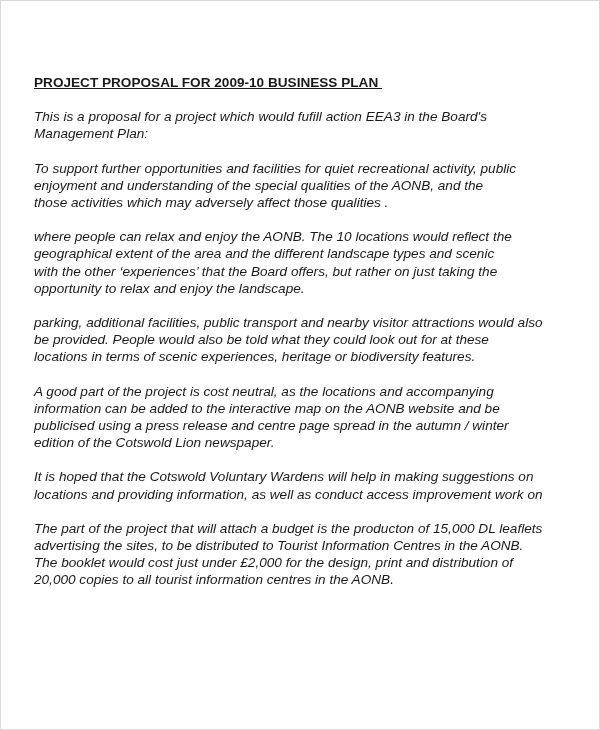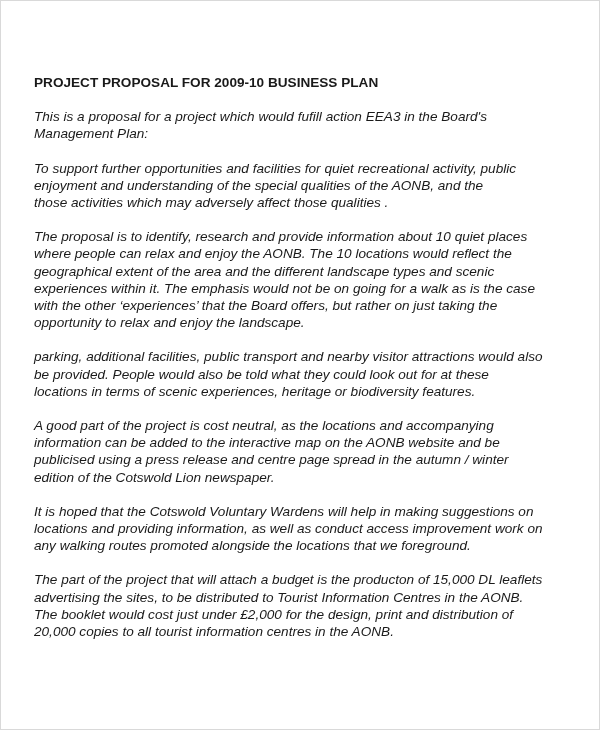--- a/index.html
+++ b/index.html
@@ -14,20 +14,21 @@
       font-size: 13.6px;
       line-height: 17.2px;
     }
     .content {
       position: absolute;
       left: 33px; top: 73px;
       width: 545px;
     }
     .title {
       font-weight: bold;
+      text-decoration: underline;
       font-size: 13.6px;
       margin: 0 0 17px 0;
       white-space: pre;
     }
     p { margin: 0 0 17px 0; font-style: italic; }
     p.italic { font-style: italic; }
     .line { display: block; white-space: nowrap; }
   </style>
 </head>
 <body>
@@ -41,45 +42,42 @@
       <span class="line">Management Plan:</span>
     </p>
 
     <p class="italic">
       <span class="line">To support further opportunities and facilities for quiet recreational activity, public</span>
       <span class="line">enjoyment and understanding of the special qualities of the AONB, and the</span>
       <span class="line">those activities which may adversely affect those qualities .</span>
     </p>
 
     <p>
-      <span class="line">The proposal is to identify, research and provide information about 10 quiet places</span>
       <span class="line">where people can relax and enjoy the AONB.  The 10 locations would reflect the</span>
       <span class="line">geographical extent of the area and the different landscape types and scenic</span>
-      <span class="line">experiences within it.  The emphasis would not be on going for a walk as is the case</span>
       <span class="line">with the other ‘experiences’ that the Board offers, but rather on just taking the</span>
       <span class="line">opportunity to relax and enjoy the landscape.</span>
     </p>
 
     <p>
       <span class="line">parking, additional facilities, public transport and nearby visitor attractions would also</span>
       <span class="line">be provided.  People would also be told what they could look out for at these</span>
       <span class="line">locations in terms of scenic experiences, heritage or biodiversity features.</span>
     </p>
 
     <p>
       <span class="line">A good part of the project is cost neutral, as the locations and accompanying</span>
       <span class="line">information can be added to the interactive map on the AONB website and be</span>
       <span class="line">publicised using a press release and centre page spread in the autumn / winter</span>
       <span class="line">edition of the Cotswold Lion newspaper.</span>
     </p>
 
     <p>
       <span class="line">It is hoped that the Cotswold Voluntary Wardens will help in making suggestions on</span>
       <span class="line">locations and providing information, as well as conduct access improvement work on</span>
-      <span class="line">any walking routes promoted alongside the locations that we foreground.</span>
     </p>
 
     <p>
       <span class="line">The part of the project that will attach a budget is the producton of 15,000 DL leaflets</span>
       <span class="line">advertising the sites, to be distributed to Tourist Information Centres in the AONB.</span>
       <span class="line">The booklet would cost just under £2,000 for the design, print and distribution of</span>
       <span class="line">20,000 copies to all tourist information centres in the AONB.</span>
     </p>
   </div>
 </div>

